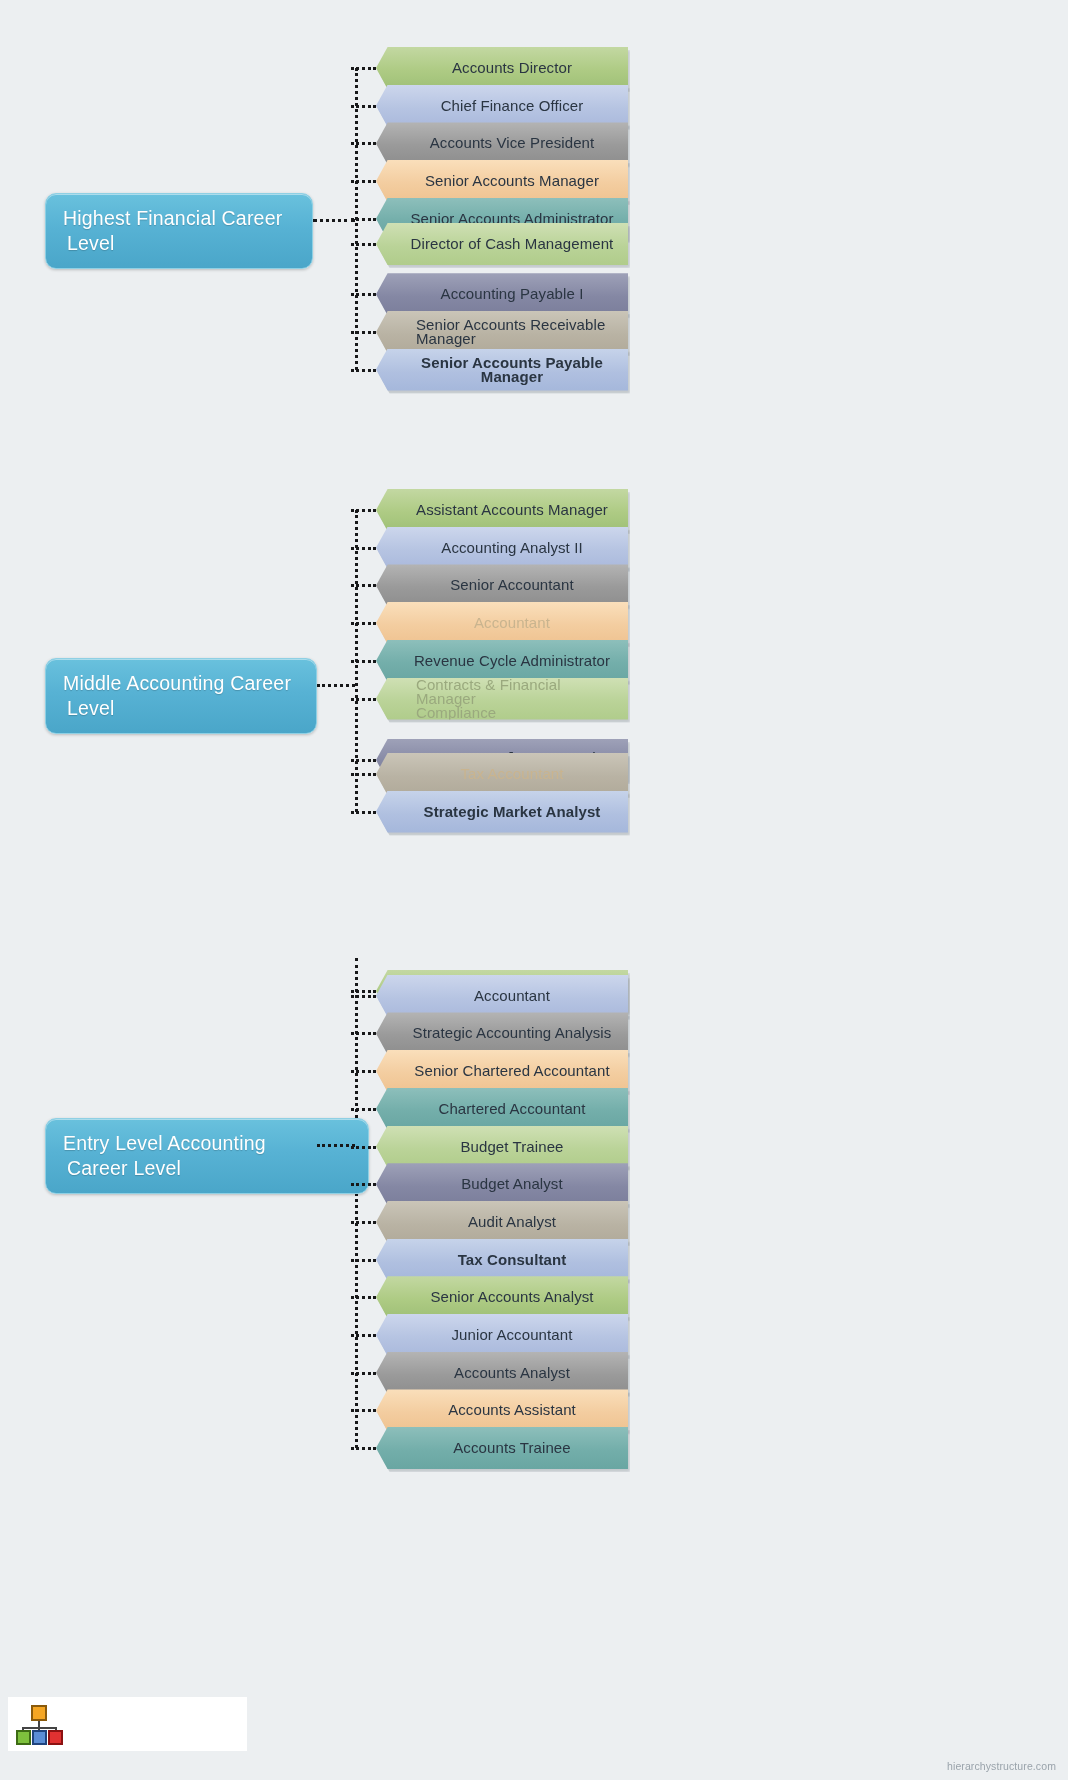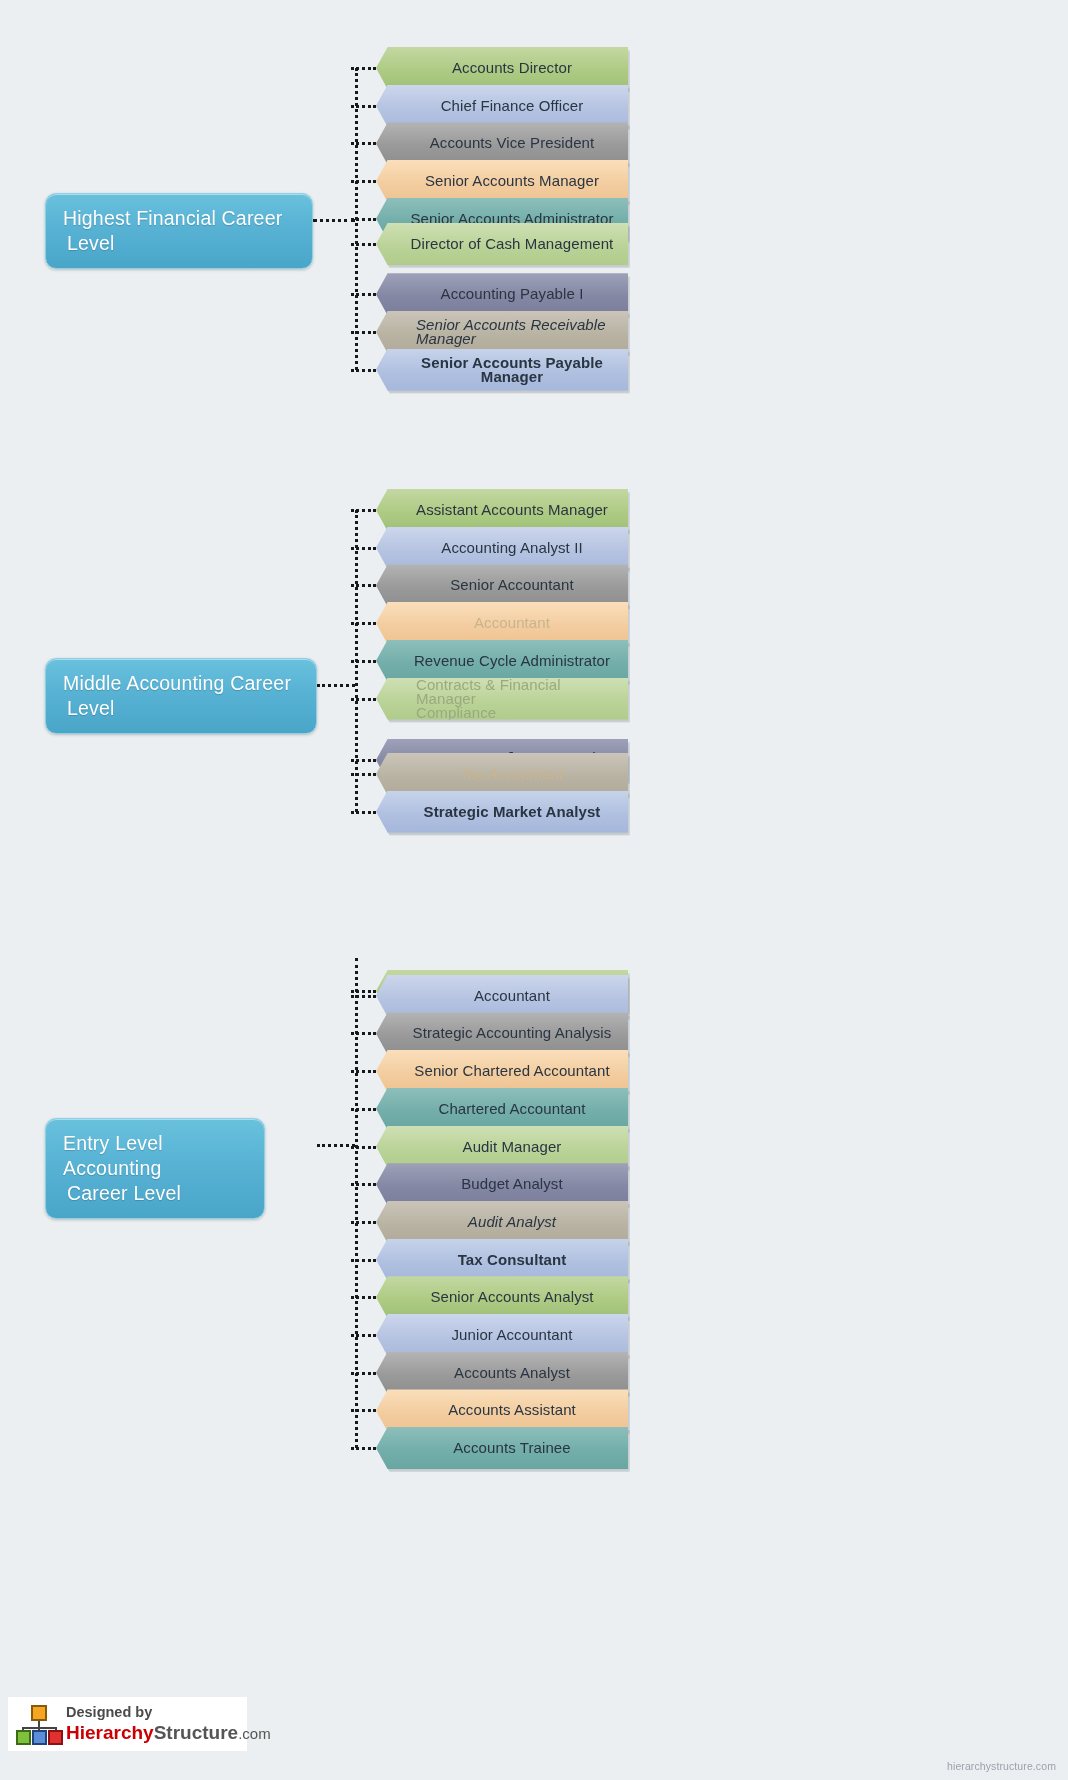--- a/index.html
+++ b/index.html
@@ -86,21 +86,21 @@
   }
 
   
   .c0{background:linear-gradient(to bottom,#c3d8a2 0%,#aecb84 55%,#9fc077 100%);}
   .c1{background:linear-gradient(to bottom,#ccd6ec 0%,#b6c4e2 55%,#aab9dc 100%);}
   .c2{background:linear-gradient(to bottom,#b4b4b4 0%,#9a9a9a 55%,#8e8e8e 100%);}
   .c3{background:linear-gradient(to bottom,#fadfbb 0%,#f3cda0 55%,#efc391 100%);}
   .c4{background:linear-gradient(to bottom,#8dbfbb 0%,#73aeaa 55%,#69a6a2 100%);}
   .c5{background:linear-gradient(to bottom,#cfe0b4 0%,#bad398 55%,#b0cc8b 100%);}
   .c6{background:linear-gradient(to bottom,#9ea1b8 0%,#8588a4 55%,#7b7e9b 100%);}
-  .c7{background:linear-gradient(to bottom,#cac5b8 0%,#b9b3a4 55%,#b1aa9a 100%);font-style:italic;}
+  .c7{background:linear-gradient(to bottom,#cac5b8 0%,#b9b3a4 55%,#b1aa9a 100%);}
   .c8{background:linear-gradient(to bottom,#c6d3ea 0%,#b0c0e0 55%,#a5b7db 100%);font-weight:bold;}
 
   .t-dark  {color:#2a3542;}
   .t-faded {color:#c9b48f;}
   .t-faded2{color:#9aa97e;}
 
   
   .footer-logo{
     position:absolute;
     left:8px;bottom:29px;
@@ -276,21 +276,21 @@
       <div class="row" style="top: 790.6px;">
         <div class="stub"></div>
         <div class="shadow"></div>
         <div class="chev c8">
           <span class="t-dark">Strategic Market Analyst</span>
         </div>
       </div>
     </div>
     <div class="section">
       <div class="spine" style="left: 355px; top: 958px; height: 490.1px;"></div>
-      <div class="level-box" style="left: 45px; top: 1118px; width: 220px;"><span>Entry Level Accounting</span><span class="l2">Career Level</span></div>
+      <div class="level-box" style="left: 45px; top: 1118px; width: 324px;"><span>Entry Level Accounting</span><span class="l2">Career Level</span></div>
       <div class="box-link" style="left: 317px; width: 38px; top: 1144px;"></div>
       <div class="row" style="top: 970px;">
         <div class="stub"></div>
         <div class="shadow"></div>
         <div class="chev c0">
           <span class="t-dark">Audit</span>
         </div>
       </div>
       <div class="row" style="top: 974.7px;">
         <div class="stub"></div>
@@ -317,21 +317,21 @@
         <div class="stub"></div>
         <div class="shadow"></div>
         <div class="chev c4">
           <span class="t-dark">Chartered Accountant</span>
         </div>
       </div>
       <div class="row" style="top: 1125.5px;">
         <div class="stub"></div>
         <div class="shadow"></div>
         <div class="chev c5">
-          <span class="t-dark">Audit Manager</span>
+          <span class="t-dark">Budget Trainee</span>
         </div>
       </div>
       <div class="row" style="top: 1163.2px;">
         <div class="stub"></div>
         <div class="shadow"></div>
         <div class="chev c6">
           <span class="t-dark">Budget Analyst</span>
         </div>
       </div>
       <div class="row" style="top: 1200.9px;">
@@ -391,19 +391,15 @@
     <div class="top"></div>
       <div class="stem"></div>
       <div class="bar"></div>
     <div class="leg1"></div>
       <div class="leg2"></div>
       <div class="leg3"></div>
     <div class="sq g"></div>
       <div class="sq b"></div>
       <div class="sq r"></div>
   </div>
-  <div class="logo-text">
-    <span class="l1">Designed by</span>
-    <span class="l2"><span class="hier">Hierarchy</span><span class="struct">Structure</span><span class="dotcom">.com</span></span>
-  </div>
 </div>
 
 <div class="credit">hierarchystructure.com</div>
 
 </body></html>

